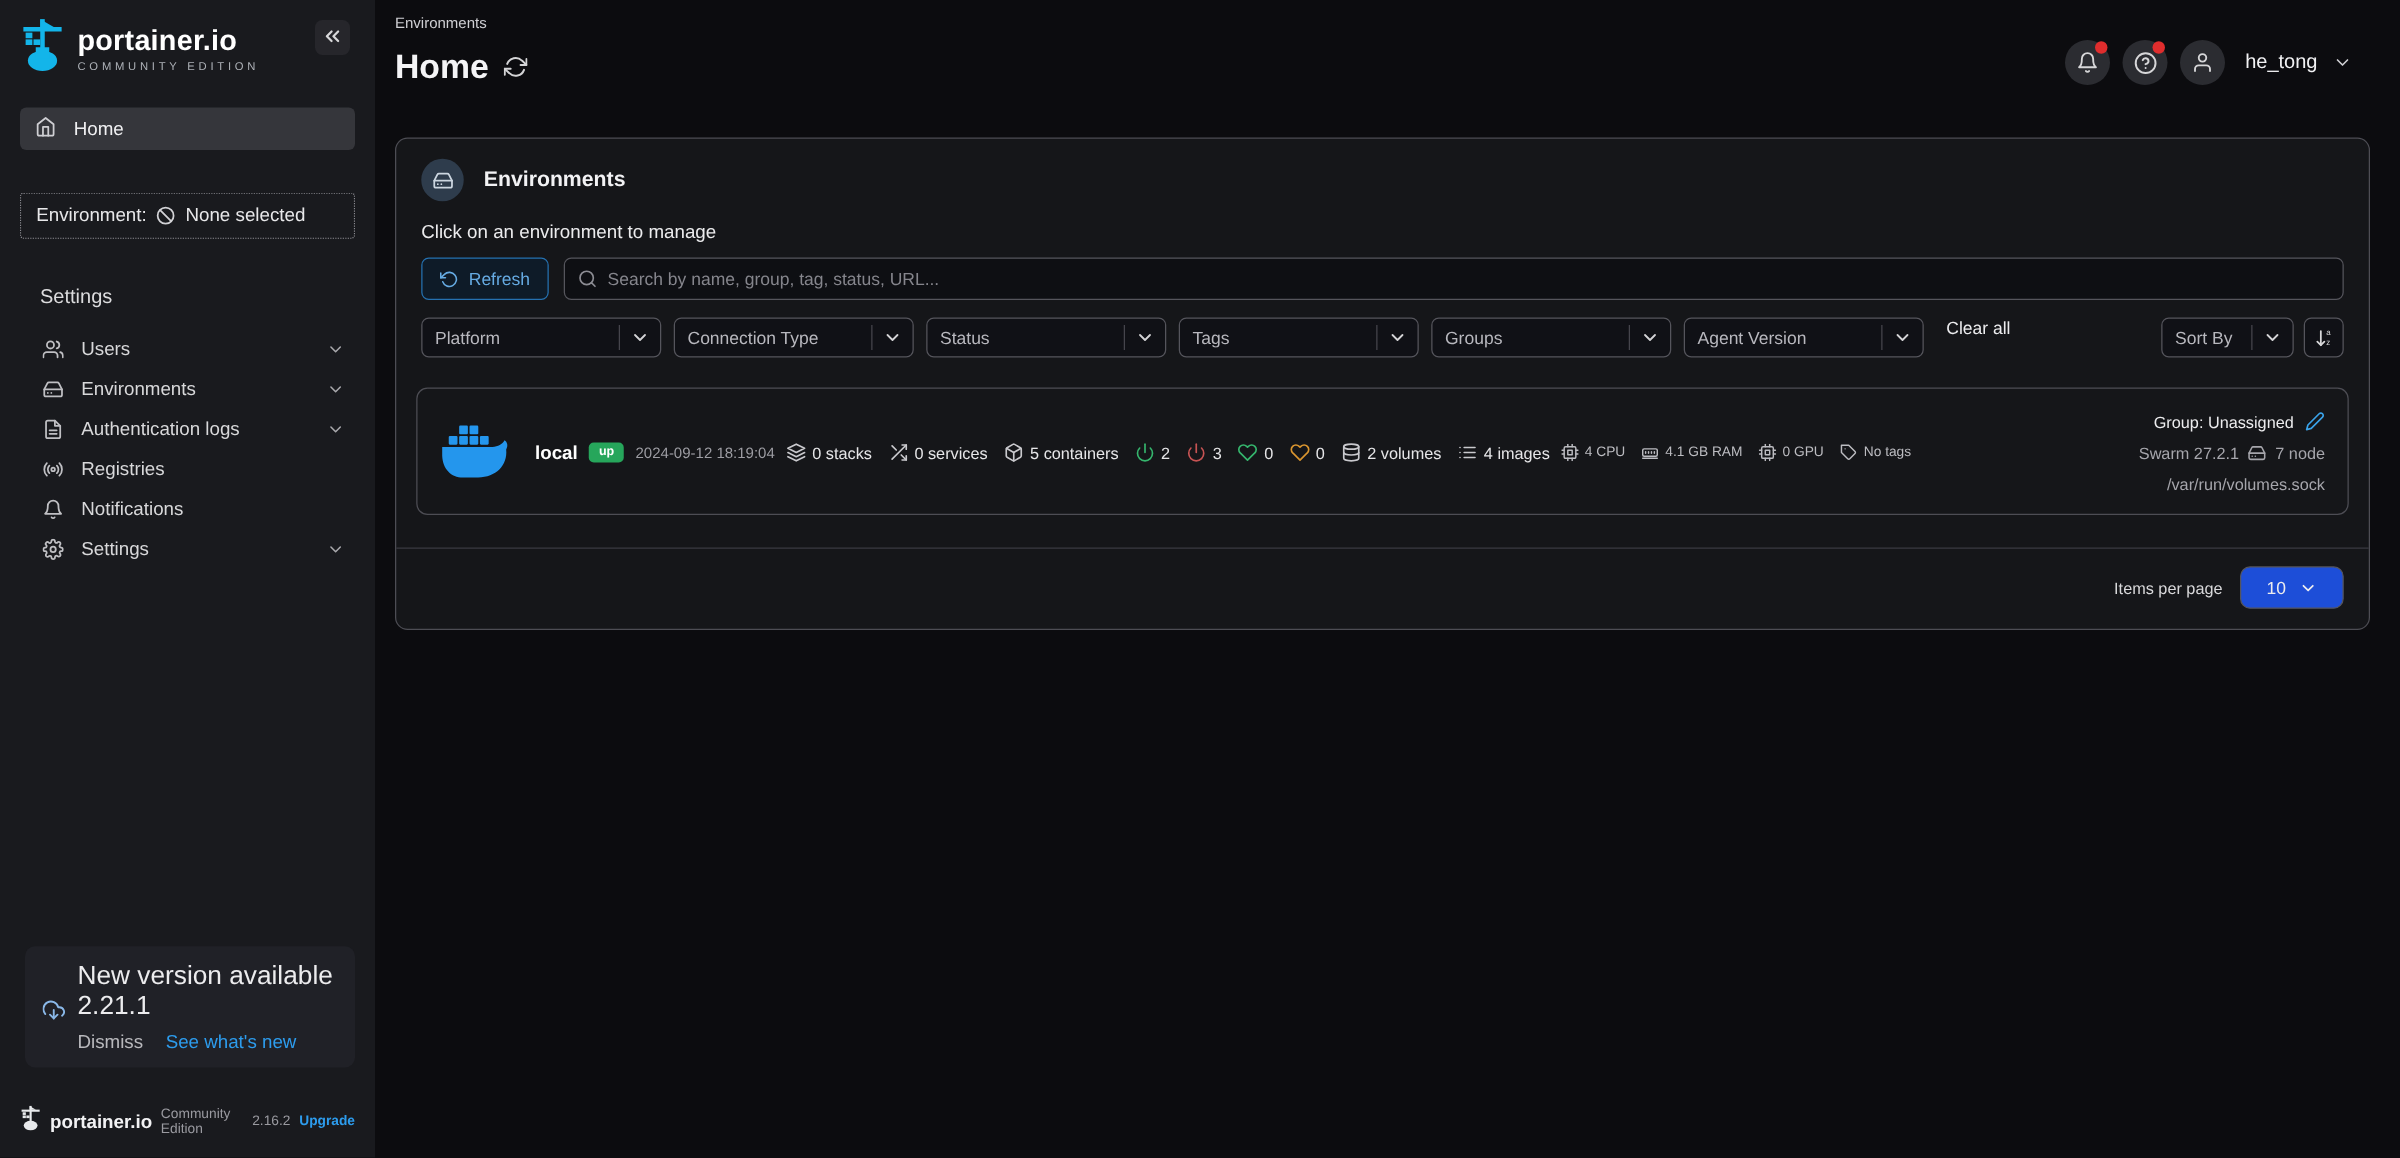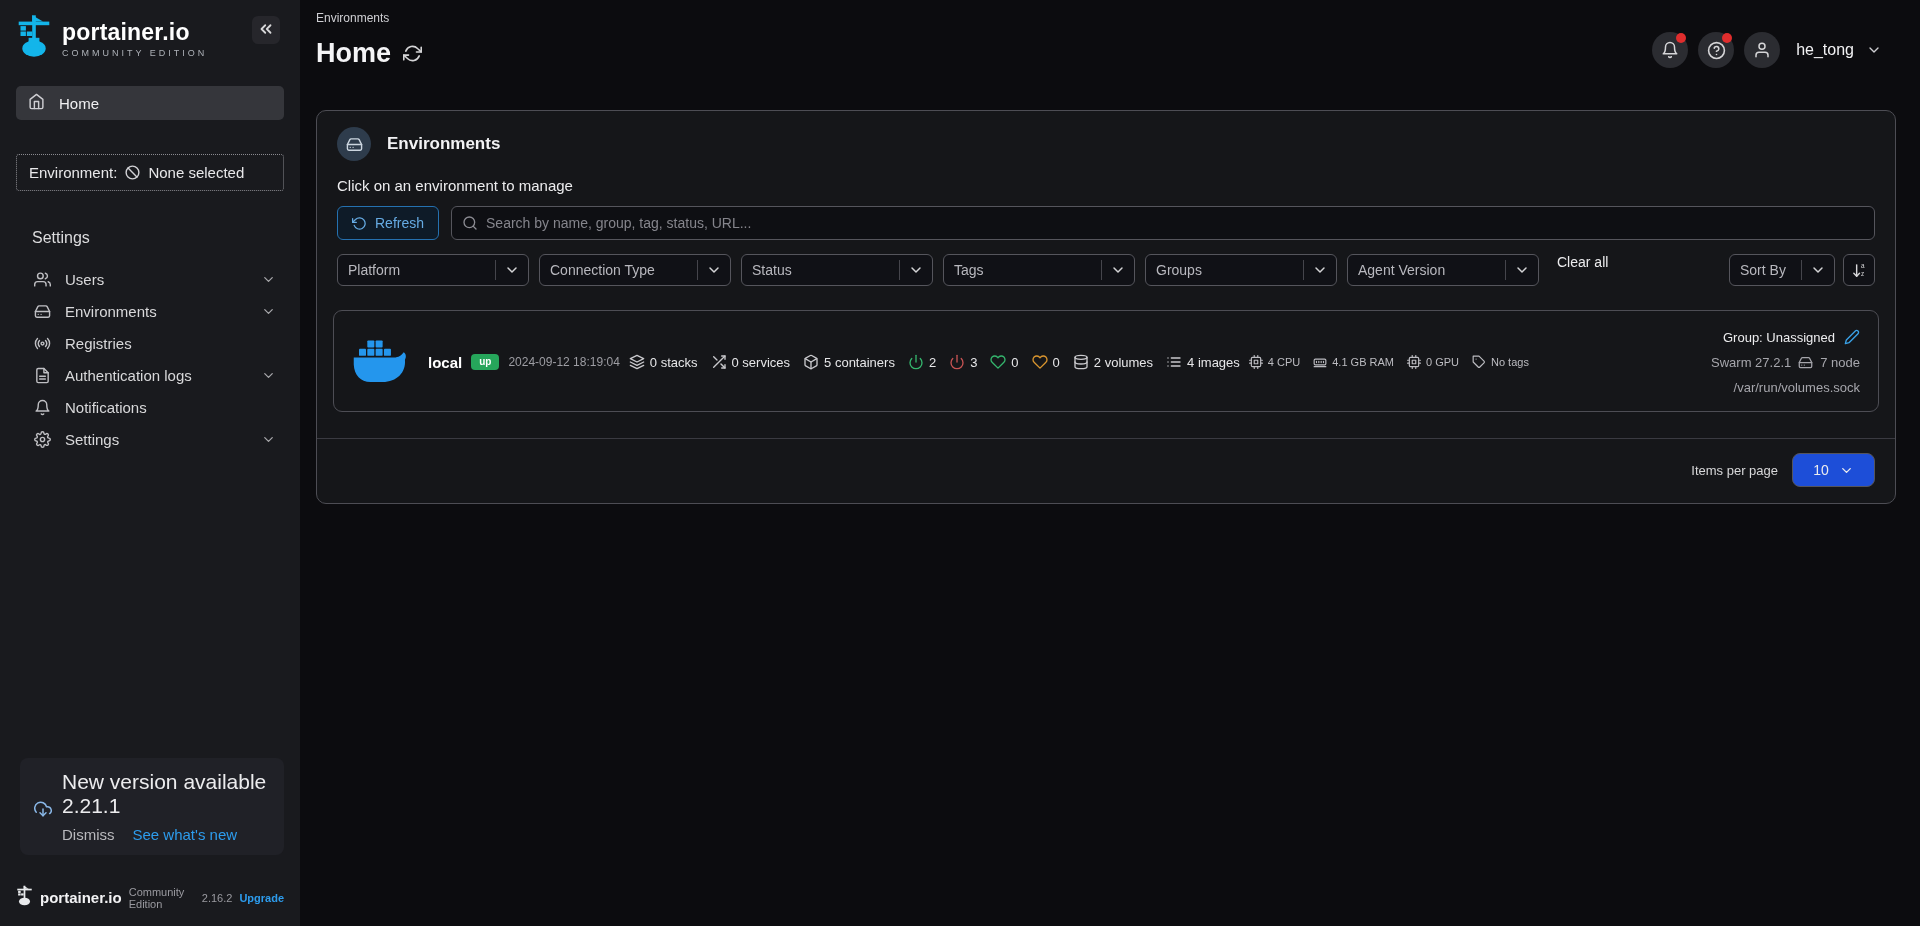--- a/index.html
+++ b/index.html
@@ -185,36 +185,36 @@
           <line x1="6" y1="16" x2="6.01" y2="16"></line>
           <line x1="10" y1="16" x2="10.01" y2="16"></line>
         </svg>
       <span class="lbl">Environments</span>
       <svg class="chev" width="15" height="15" viewBox="0 0 24 24" fill="none" stroke="currentColor" stroke-width="2" stroke-linecap="round" stroke-linejoin="round">
           <polyline points="6 9 12 15 18 9"></polyline>
         </svg>
     </div>
     <div class="nav-item">
       <svg class="ico" width="17" height="17" viewBox="0 0 24 24" fill="none" stroke="currentColor" stroke-width="2" stroke-linecap="round" stroke-linejoin="round">
-          <circle cx="12" cy="12" r="2"></circle>
-          <path d="M16.24 7.76a6 6 0 0 1 0 8.49m-8.48-.01a6 6 0 0 1 0-8.49m11.31-2.82a10 10 0 0 1 0 14.14m-14.14 0a10 10 0 0 1 0-14.14"></path>
-        </svg>
-      <span class="lbl">Registries</span>
-    </div>
-    <div class="nav-item">
-      <svg class="ico" width="17" height="17" viewBox="0 0 24 24" fill="none" stroke="currentColor" stroke-width="2" stroke-linecap="round" stroke-linejoin="round">
           <path d="M14 2H6a2 2 0 0 0-2 2v16a2 2 0 0 0 2 2h12a2 2 0 0 0 2-2V8z"></path>
           <polyline points="14 2 14 8 20 8"></polyline>
           <line x1="16" y1="13" x2="8" y2="13"></line>
           <line x1="16" y1="17" x2="8" y2="17"></line>
         </svg>
       <span class="lbl">Authentication logs</span>
       <svg class="chev" width="15" height="15" viewBox="0 0 24 24" fill="none" stroke="currentColor" stroke-width="2" stroke-linecap="round" stroke-linejoin="round">
           <polyline points="6 9 12 15 18 9"></polyline>
         </svg>
+    </div>
+    <div class="nav-item">
+      <svg class="ico" width="17" height="17" viewBox="0 0 24 24" fill="none" stroke="currentColor" stroke-width="2" stroke-linecap="round" stroke-linejoin="round">
+          <circle cx="12" cy="12" r="2"></circle>
+          <path d="M16.24 7.76a6 6 0 0 1 0 8.49m-8.48-.01a6 6 0 0 1 0-8.49m11.31-2.82a10 10 0 0 1 0 14.14m-14.14 0a10 10 0 0 1 0-14.14"></path>
+        </svg>
+      <span class="lbl">Registries</span>
     </div>
     <div class="nav-item">
       <svg class="ico" width="17" height="17" viewBox="0 0 24 24" fill="none" stroke="currentColor" stroke-width="2" stroke-linecap="round" stroke-linejoin="round">
           <path d="M18 8A6 6 0 0 0 6 8c0 7-3 9-3 9h18s-3-2-3-9"></path>
           <path d="M13.73 21a2 2 0 0 1-3.46 0"></path>
         </svg>
       <span class="lbl">Notifications</span>
     </div>
     <div class="nav-item">
       <svg class="ico" width="17" height="17" viewBox="0 0 24 24" fill="none" stroke="currentColor" stroke-width="2" stroke-linecap="round" stroke-linejoin="round">

